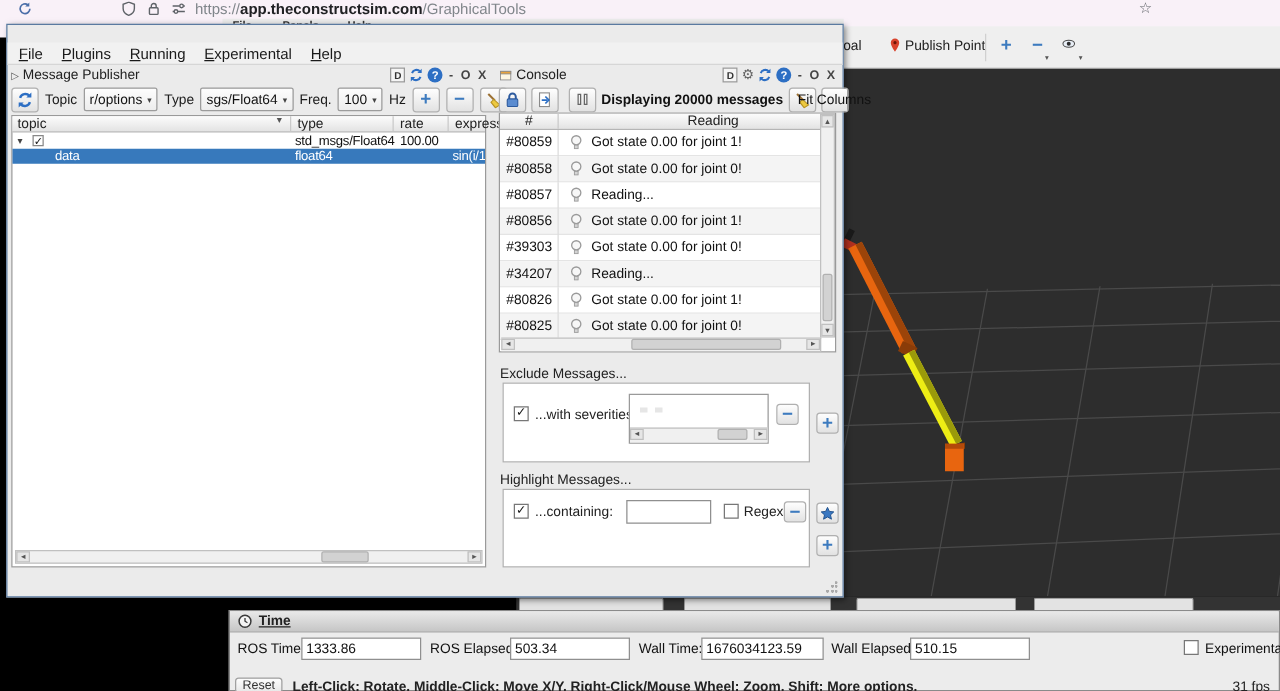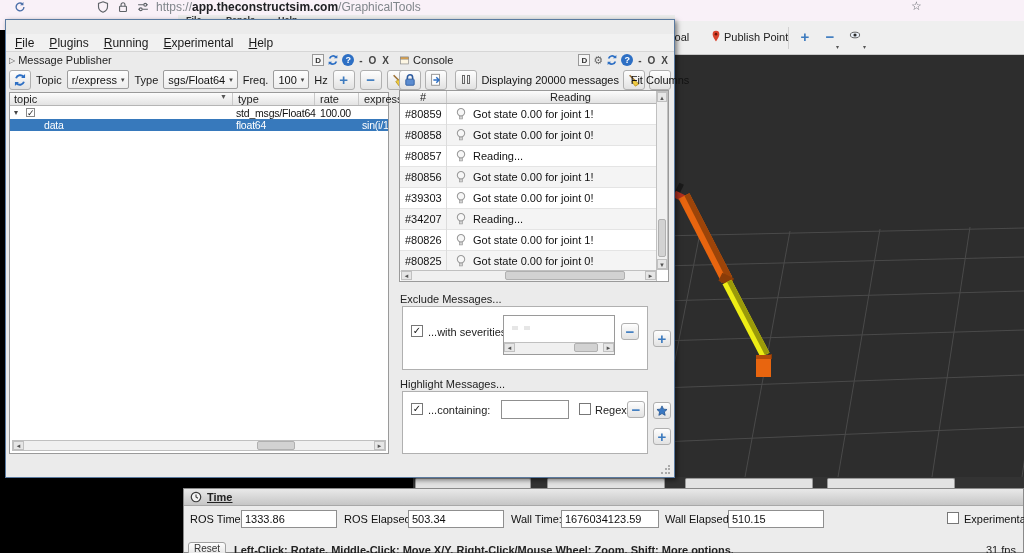--- a/index.html
+++ b/index.html
@@ -266,21 +266,21 @@
   </div>
 
   <div style="position:absolute;left:9px;top:69px;width:381px;height:21px;display:flex;align-items:center;gap:5px">
     <div class="tbtn">
         <svg class="ic14">
           <use href="#i-refresh"></use>
         </svg>
       </div>
     <span class="lbl">Topic</span>
     <div class="combo" style="width:80px">
-        <span>r/express</span>
+        <span>r/options</span>
         <span class="carr">▾</span>
       </div>
     <span class="lbl">Type</span>
     <div class="combo" style="width:86px">
         <span>sgs/Float64</span>
         <span class="carr">▾</span>
       </div>
     <span class="lbl">Freq.</span>
     <div class="combo" style="width:42px">
         <span>100</span>
@@ -356,21 +356,21 @@
     <div class="tbtn">
         <svg class="ic14">
           <use href="#i-save"></use>
         </svg>
       </div>
     <div style="width:4px"></div>
     <div class="tbtn">
       <span style="display:inline-block;width:3px;height:9px;border:1px solid #666;margin-right:2px"></span>
       <span style="display:inline-block;width:3px;height:9px;border:1px solid #666"></span>
     </div>
-    <span style="font-weight:normal;color:#111;white-space:nowrap">Displaying 20000 messages</span>
+    <span style="font-weight:bold;color:#111;white-space:nowrap">Displaying 20000 messages</span>
     <div class="tbtn">
         <svg class="ic14">
           <use href="#i-broom"></use>
         </svg>
       </div>
     <div class="tbtn" style="padding:0 4px;font-size:11px;white-space:nowrap">Fit Columns</div>
   </div>
 
   <div class="whitebox" style="left:399px;top:90px;width:270px;height:192px">
     <div class="ct-header">

